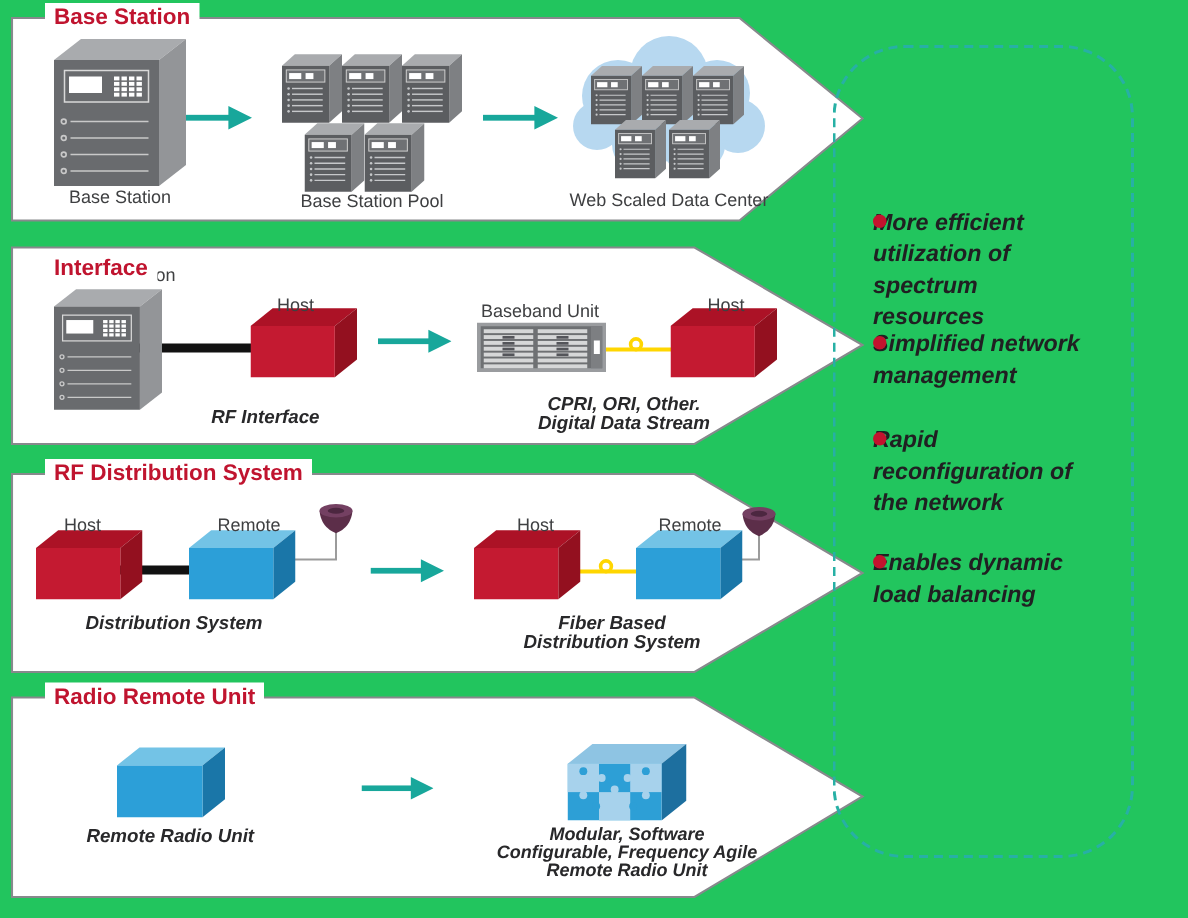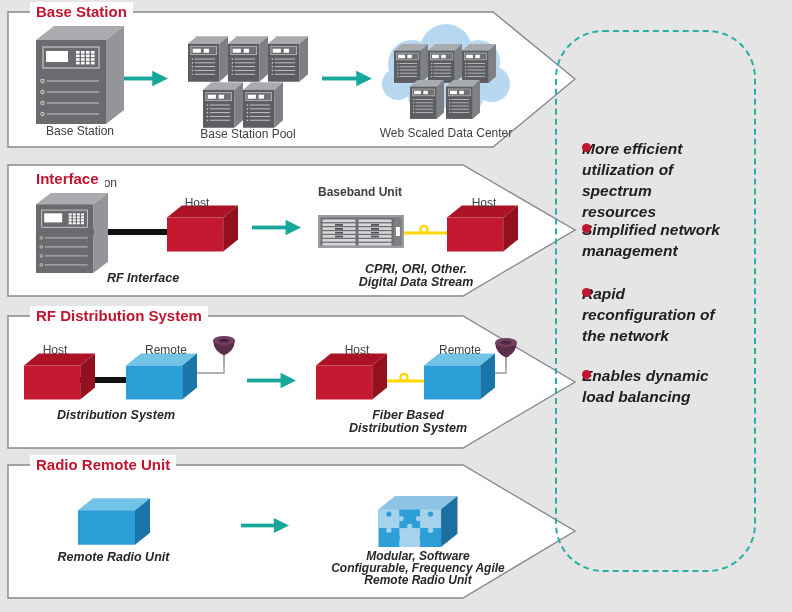--- a/index.html
+++ b/index.html
@@ -1,16 +1,16 @@
 <!DOCTYPE html>
 <html><head>
 <meta charset="utf-8">
 <style>
   html,body{margin:0;padding:0;background:#ffffff;}
-  .canvas{position:relative;width:792px;height:612px;background:#e5e5e5;overflow:hidden;
+  .canvas{position:relative;width:792px;height:612px;background:#22c55e;overflow:hidden;
           font-family:"Liberation Sans", sans-serif;}
   svg{display:block;overflow:visible;}
   .bg-layer{position:absolute;left:0;top:0;}
   .band-shape{fill:#ffffff;stroke:#87898c;stroke-width:1.4;}
   .band-title{position:absolute;height:20px;line-height:20px;background:#fff;
               padding:0 6px;font-weight:bold;font-size:15px;color:#c0142f;z-index:6;}
   .icon-label{position:absolute;font-size:12px;color:#3f4042;text-align:center;z-index:5;}
   .caption{position:absolute;font-weight:bold;font-style:italic;font-size:12.5px;
            line-height:13px;color:#28282a;text-align:center;z-index:5;}
   .icon{position:absolute;z-index:4;}
@@ -238,23 +238,23 @@
 
   <div class="band-title" style="left:30px;top:155px;margin-top:14px;">Interface</div>
   <div class="icon-label" style="left:23px;top:176px;width:120px;">Base Station</div>
   <svg class="icon" style="left:36px;top:190px;" width="72" height="86">
       <use href="#server-large"></use>
     </svg>
   <div class="icon-label" style="left:167px;top:196px;width:60px;">Host</div>
   <svg class="icon" style="left:167px;top:204px;--f:#c41a31;--t:#ac1226;--s:#93101f;" width="71" height="49">
       <use href="#box3d"></use>
     </svg>
-  <div class="caption" style="left:73px;top:272px;width:140px;">RF Interface</div>
-
-  <div class="icon-label" style="left:300px;top:185px;width:120px;font-weight:bold;">Baseband Unit</div>
+  <div class="caption" style="left:73px;top:272px;width:140px;text-align:right;">RF Interface</div>
+
+  <div class="icon-label" style="left:300px;top:200px;width:120px;">Baseband Unit</div>
   <svg class="icon" style="left:318px;top:215px;" width="86" height="33">
       <use href="#baseband"></use>
     </svg>
   <div class="icon-label" style="left:454px;top:196px;width:60px;">Host</div>
   <svg class="icon" style="left:447px;top:204px;--f:#c41a31;--t:#ac1226;--s:#93101f;" width="71" height="49">
       <use href="#box3d"></use>
     </svg>
   <div class="caption" style="left:336px;top:263px;width:160px;">
     <div>CPRI, ORI, Other.</div>
     <div>Digital Data Stream</div>

